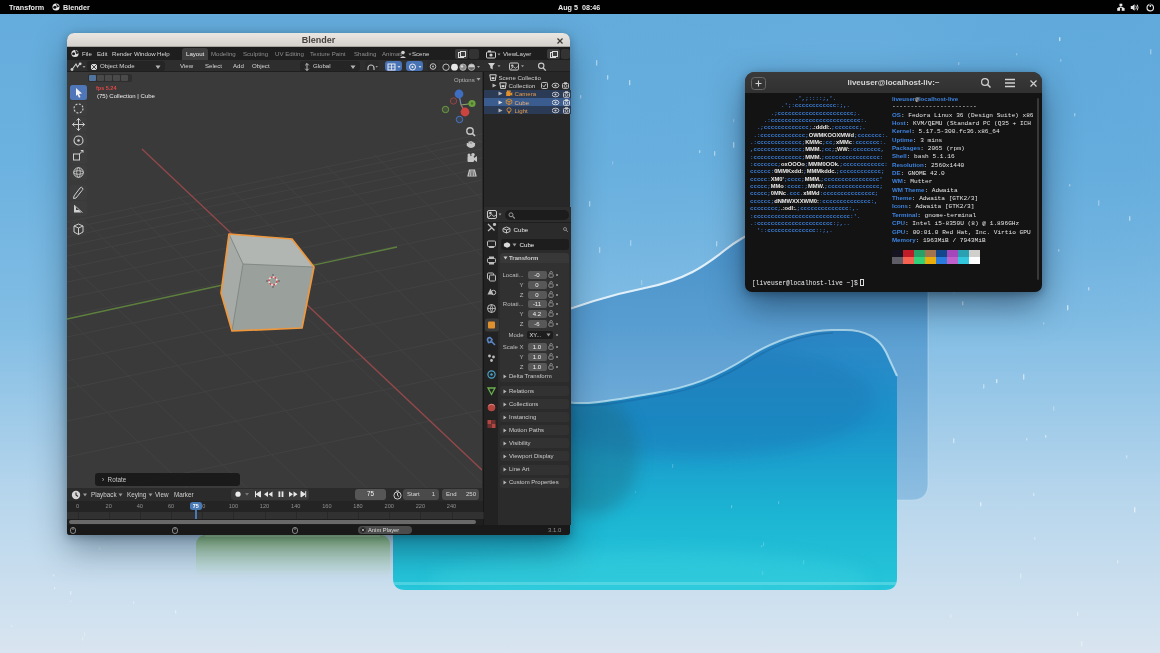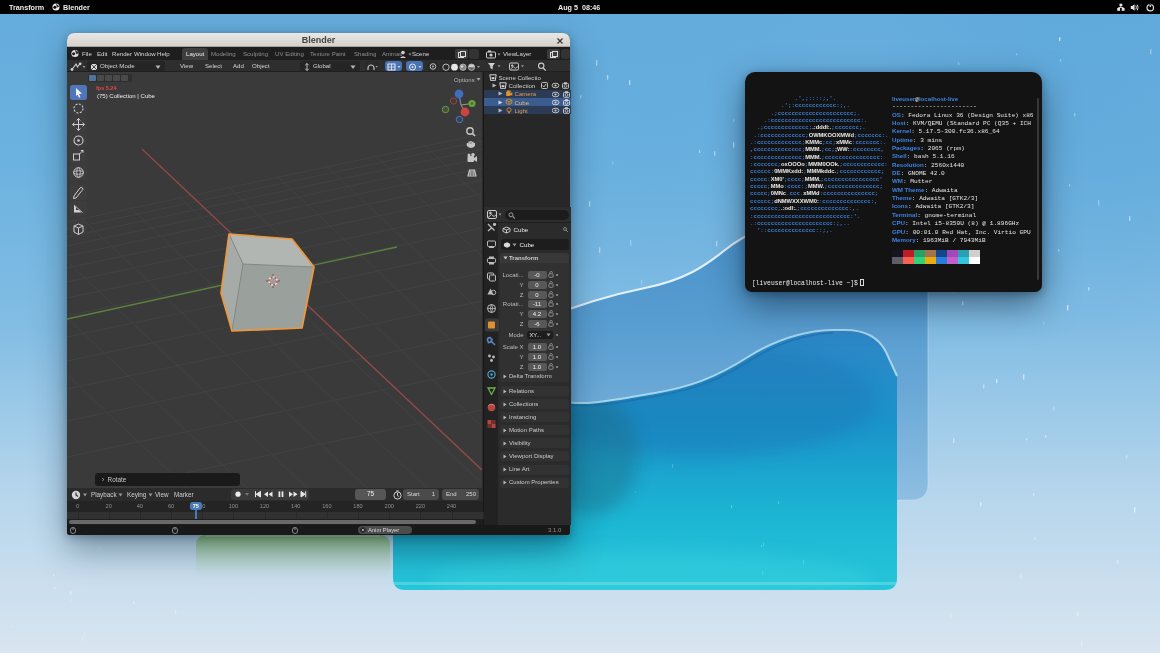--- a/index.html
+++ b/index.html
@@ -893,20 +893,38 @@
             <circle cx="3" cy="3" r="2.8" fill="#242424"></circle>
             <path d="M1.8 1.8 L4.2 4.2 M4.2 1.8 L1.8 4.2" stroke="#b9b9b9" stroke-width="0.8"></path>
           </svg>
    <span style="position:absolute;left:10px;top:1px;font-size:5.8px;color:#dadada;">Anim Player</span>
   </div>
   <span class="abs" style="left:481px;top:1.8px;font-size:6px;color:#8e8e8e;">3.1.0</span>
  </div>
 </div>
 
 <div class="abs" id="term">
+ <div class="abs tbar">
+  <div class="abs" style="left:6px;top:4.5px;width:15px;height:13px;border:1px solid #666;border-radius:3.5px;">
+   <svg style="position:absolute;left:3px;top:2.5px" width="7" height="7" viewBox="0 0 7 7">
+            <path d="M3.5 0.5 L3.5 6.5 M0.5 3.5 L6.5 3.5" stroke="#d5d5d5" stroke-width="1.1"></path>
+          </svg>
+  </div>
+  <div class="ttl">liveuser@localhost-liv:~</div>
+  <svg class="abs" style="left:235px;top:5px" width="12" height="12" viewBox="0 0 12 12">
+          <circle cx="5" cy="5" r="3.4" fill="none" stroke="#d0d0d0" stroke-width="1.2"></circle>
+          <line x1="7.5" y1="7.5" x2="10.5" y2="10.5" stroke="#d0d0d0" stroke-width="1.4"></line>
+        </svg>
+  <svg class="abs" style="left:259px;top:6px" width="12" height="10" viewBox="0 0 12 10">
+          <path d="M1 1.5 L11 1.5 M1 5 L11 5 M1 8.5 L11 8.5" stroke="#d0d0d0" stroke-width="1.3"></path>
+        </svg>
+  <svg class="abs" style="left:284px;top:6.5px" width="9" height="9" viewBox="0 0 9 9">
+          <path d="M1.5 1.5 L7.5 7.5 M7.5 1.5 L1.5 7.5" stroke="#cfcfcf" stroke-width="1.2"></path>
+        </svg>
+ </div>
  <pre id="nart">             .',;::::;,'.
          .';:cccccccccccc:;,.
       .;cccccccccccccccccccccc;.
     .:cccccccccccccccccccccccccc:.
   .;ccccccccccccc;<b>.:dddl:.</b>;ccccccc;.
  .:ccccccccccccc;<b>OWMKOOXMWd</b>;ccccccc:.
 .:ccccccccccccc;<b>KMMc</b>;cc;<b>xMMc</b>:ccccccc:.
 ,cccccccccccccc;<b>MMM.</b>;cc;<b>;WW:</b>:cccccccc,
 :cccccccccccccc;<b>MMM.</b>;cccccccccccccccc:
 :ccccccc;<b>oxOOOo</b>;<b>MMM0OOk.</b>;cccccccccccc:

